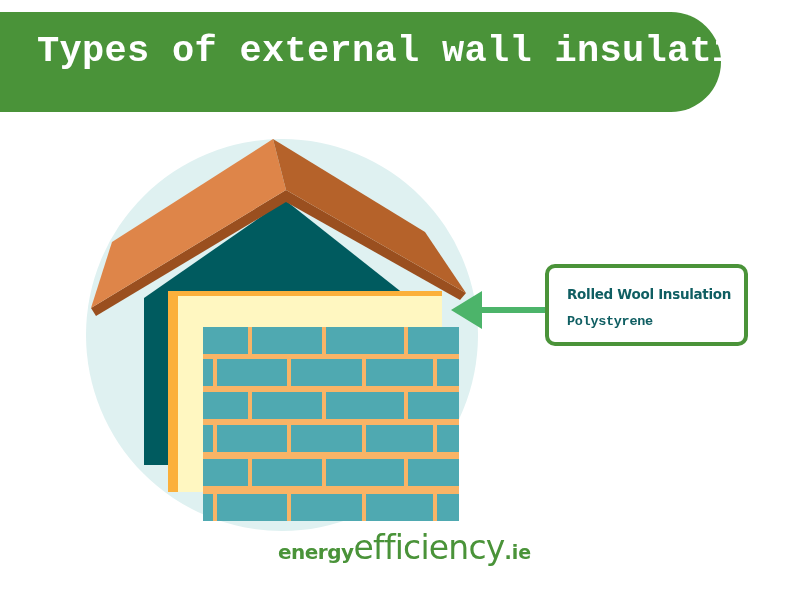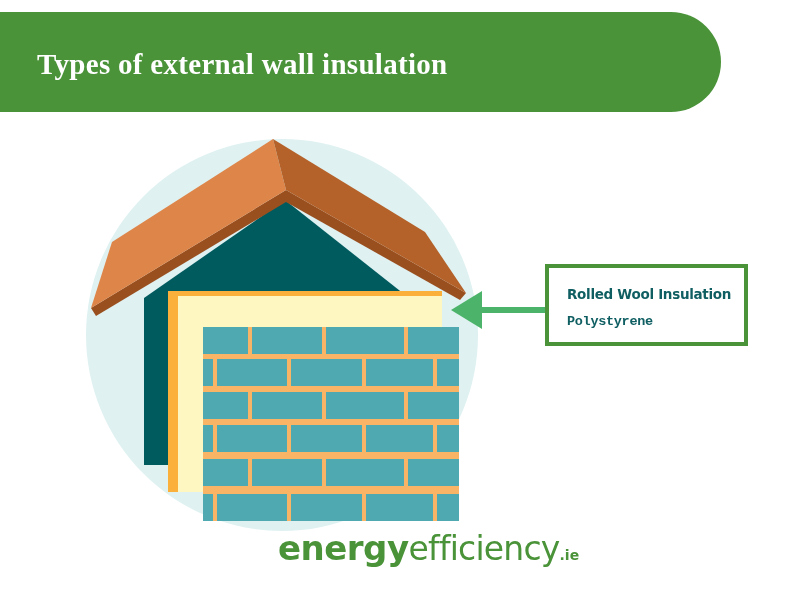--- a/index.html
+++ b/index.html
@@ -1,27 +1,27 @@
 <!DOCTYPE html>
 <html><head>
 <meta charset="utf-8">
 <style>
   html, body { margin:0; padding:0; background:#ffffff; }
   body { width:800px; height:600px; position:relative; overflow:hidden; font-family:"DejaVu Sans", sans-serif; }
   .banner { position:absolute; left:0; top:12px; width:721px; height:100px; background:#4a9339; border-radius:0 50px 50px 0; }
-  .banner-title { position:absolute; left:37px; top:36px; color:#ffffff; font-family:Liberation Serif, serif; font-weight:bold; font-size:29px; letter-spacing:0.3px; white-space:nowrap; }
+  .banner-title { position:absolute; left:37px; top:18px; color:#ffffff; font-family:Liberation Mono, monospace; font-weight:bold; font-size:37px; letter-spacing:0.3px; white-space:nowrap; }
   .illustration { position:absolute; left:0; top:0; width:800px; height:600px; }
-  .callout { position:absolute; left:545px; top:264px; width:195px; height:74px; border:4px solid #4a9339; border-radius:0; background:#ffffff; box-sizing:content-box; }
+  .callout { position:absolute; left:545px; top:264px; width:195px; height:74px; border:4px solid #4a9339; border-radius:10px; background:#ffffff; box-sizing:content-box; }
   .callout-item { position:absolute; left:18px; font-family:"DejaVu Sans", sans-serif; font-weight:bold; font-size:13.5px; color:#0f5e62; white-space:nowrap; letter-spacing:-0.3px; }
   .callout-item.i0 { top:18px; }
   .callout-item.i1 { top:46px;font-family:Liberation Mono, monospace; }
   .logo { position:absolute; left:278px; top:528px; white-space:nowrap; color:#4a9339; font-family:"DejaVu Sans", sans-serif; }
-  .logo .b { font-weight:bold; font-size:34px; letter-spacing:-0.5px; }
+  .logo .b { font-weight:bold; font-size:20px; letter-spacing:-0.5px; }
   .logo .l { font-weight:normal; font-size:33px; letter-spacing:-0.8px; }
-  .logo .t { font-weight:bold; font-size:14px; letter-spacing:0; }
+  .logo .t { font-weight:bold; font-size:19px; letter-spacing:0; }
 </style>
 </head>
 <body>
 
 <div class="banner">
   <div class="banner-title">Types of external wall insulation</div>
 </div>
 
 <svg class="illustration" width="800" height="600" viewBox="0 0 800 600" xmlns="http://www.w3.org/2000/svg">
 

